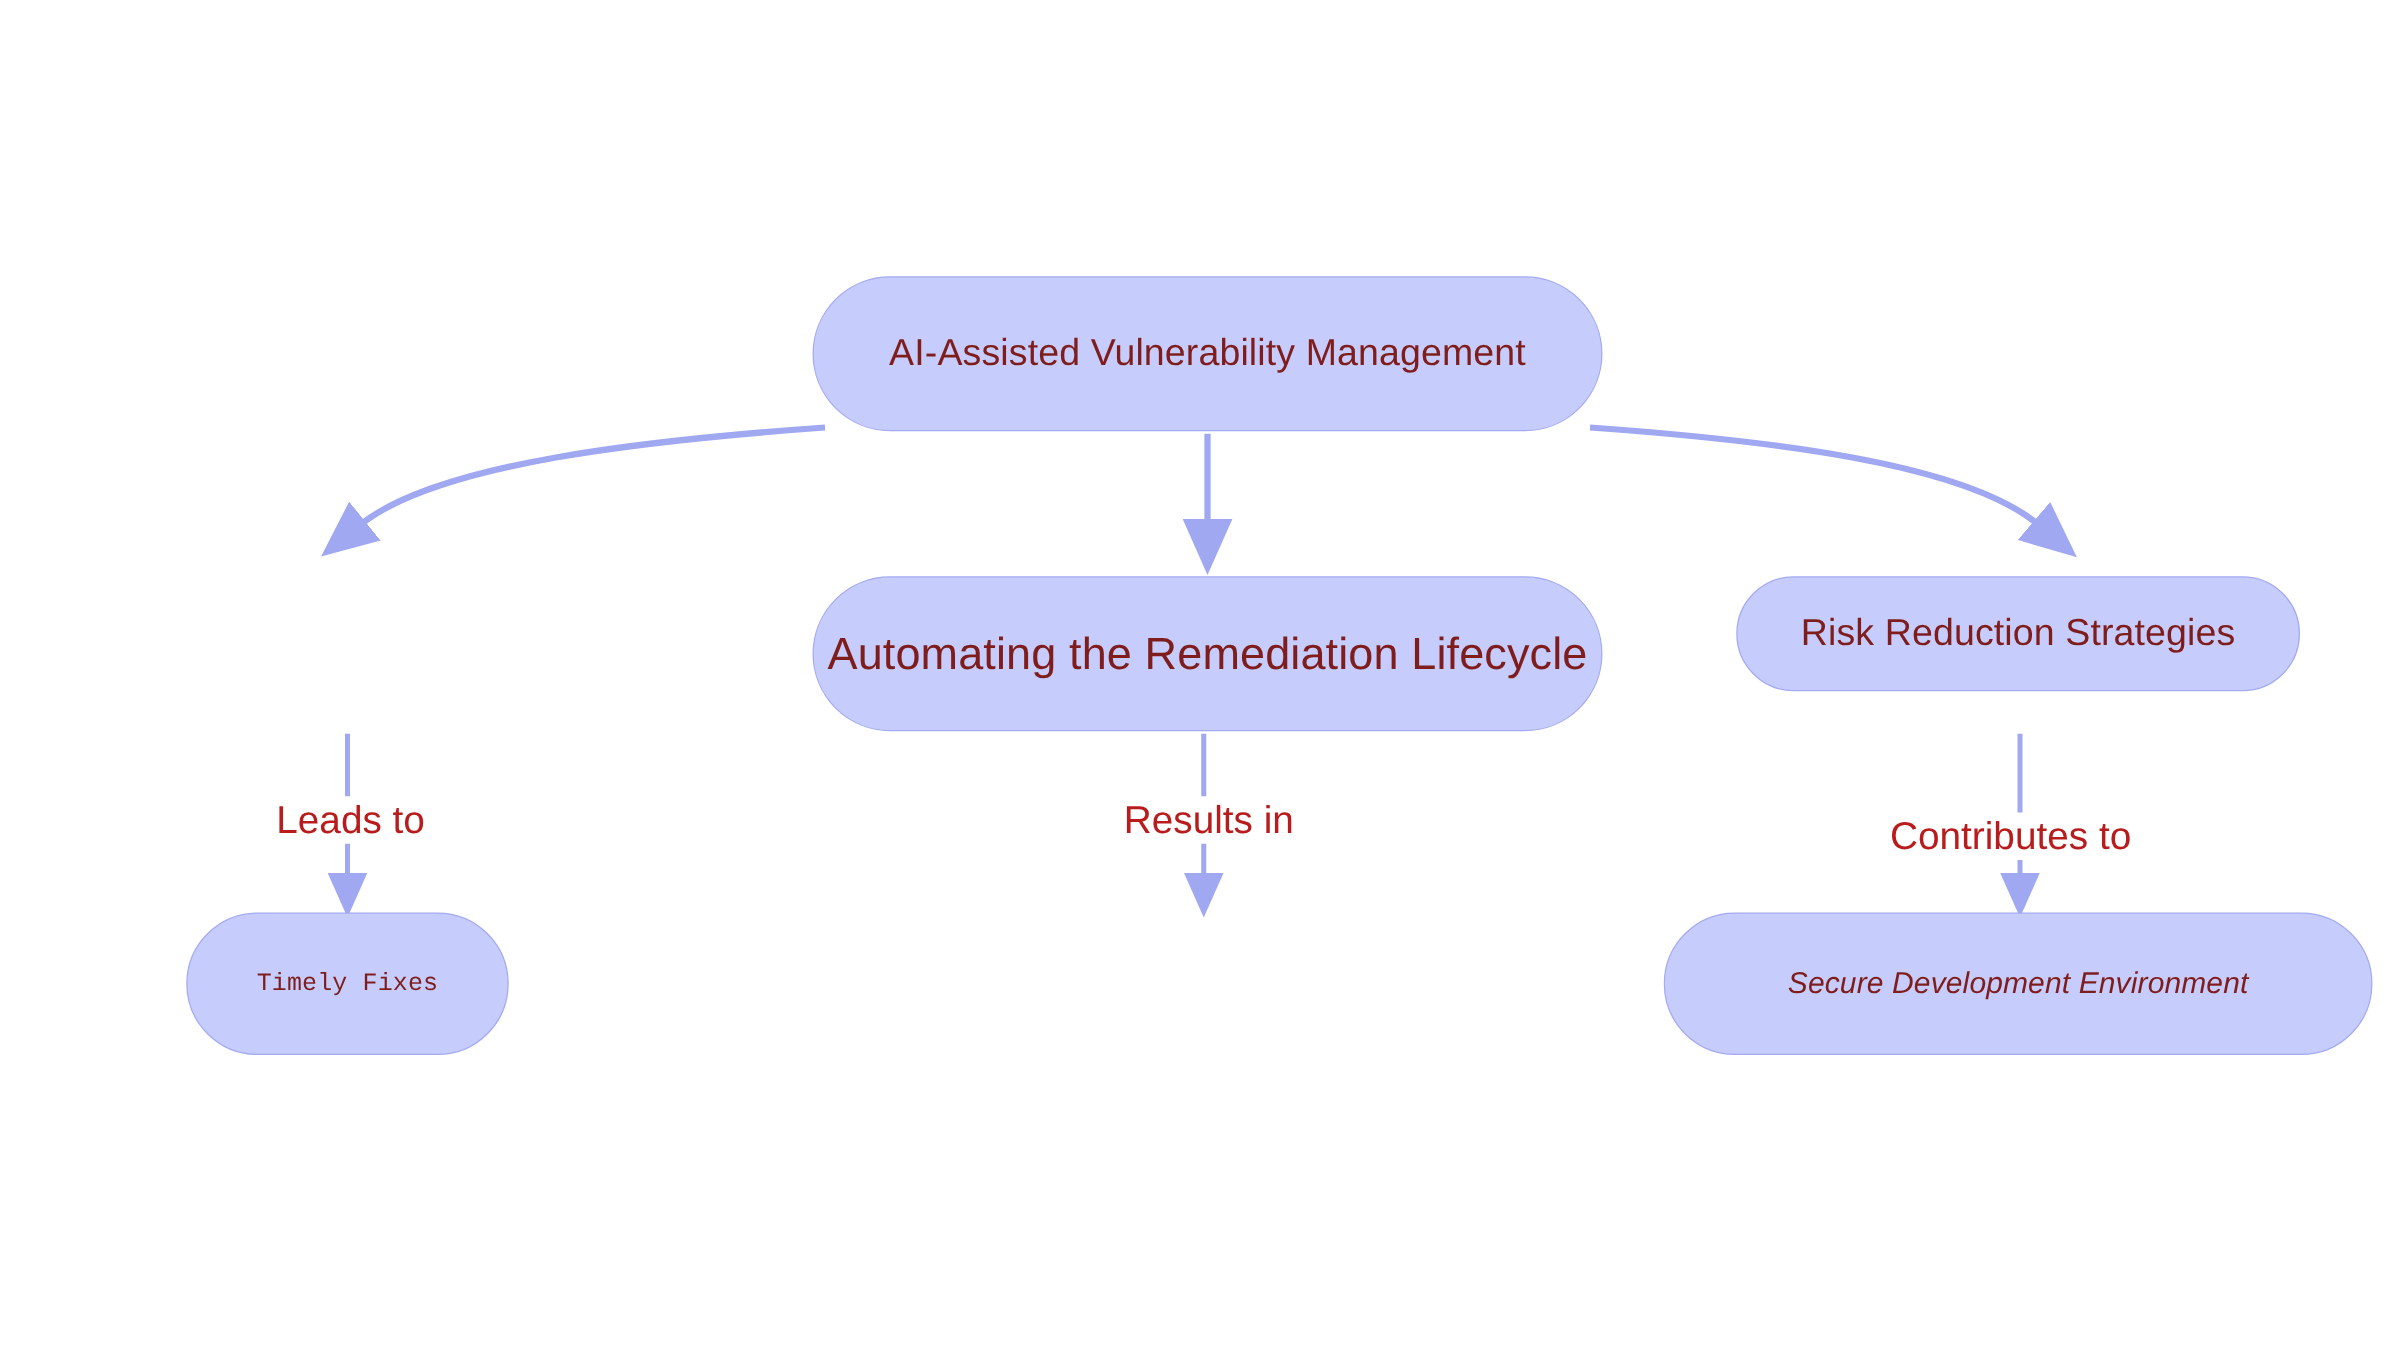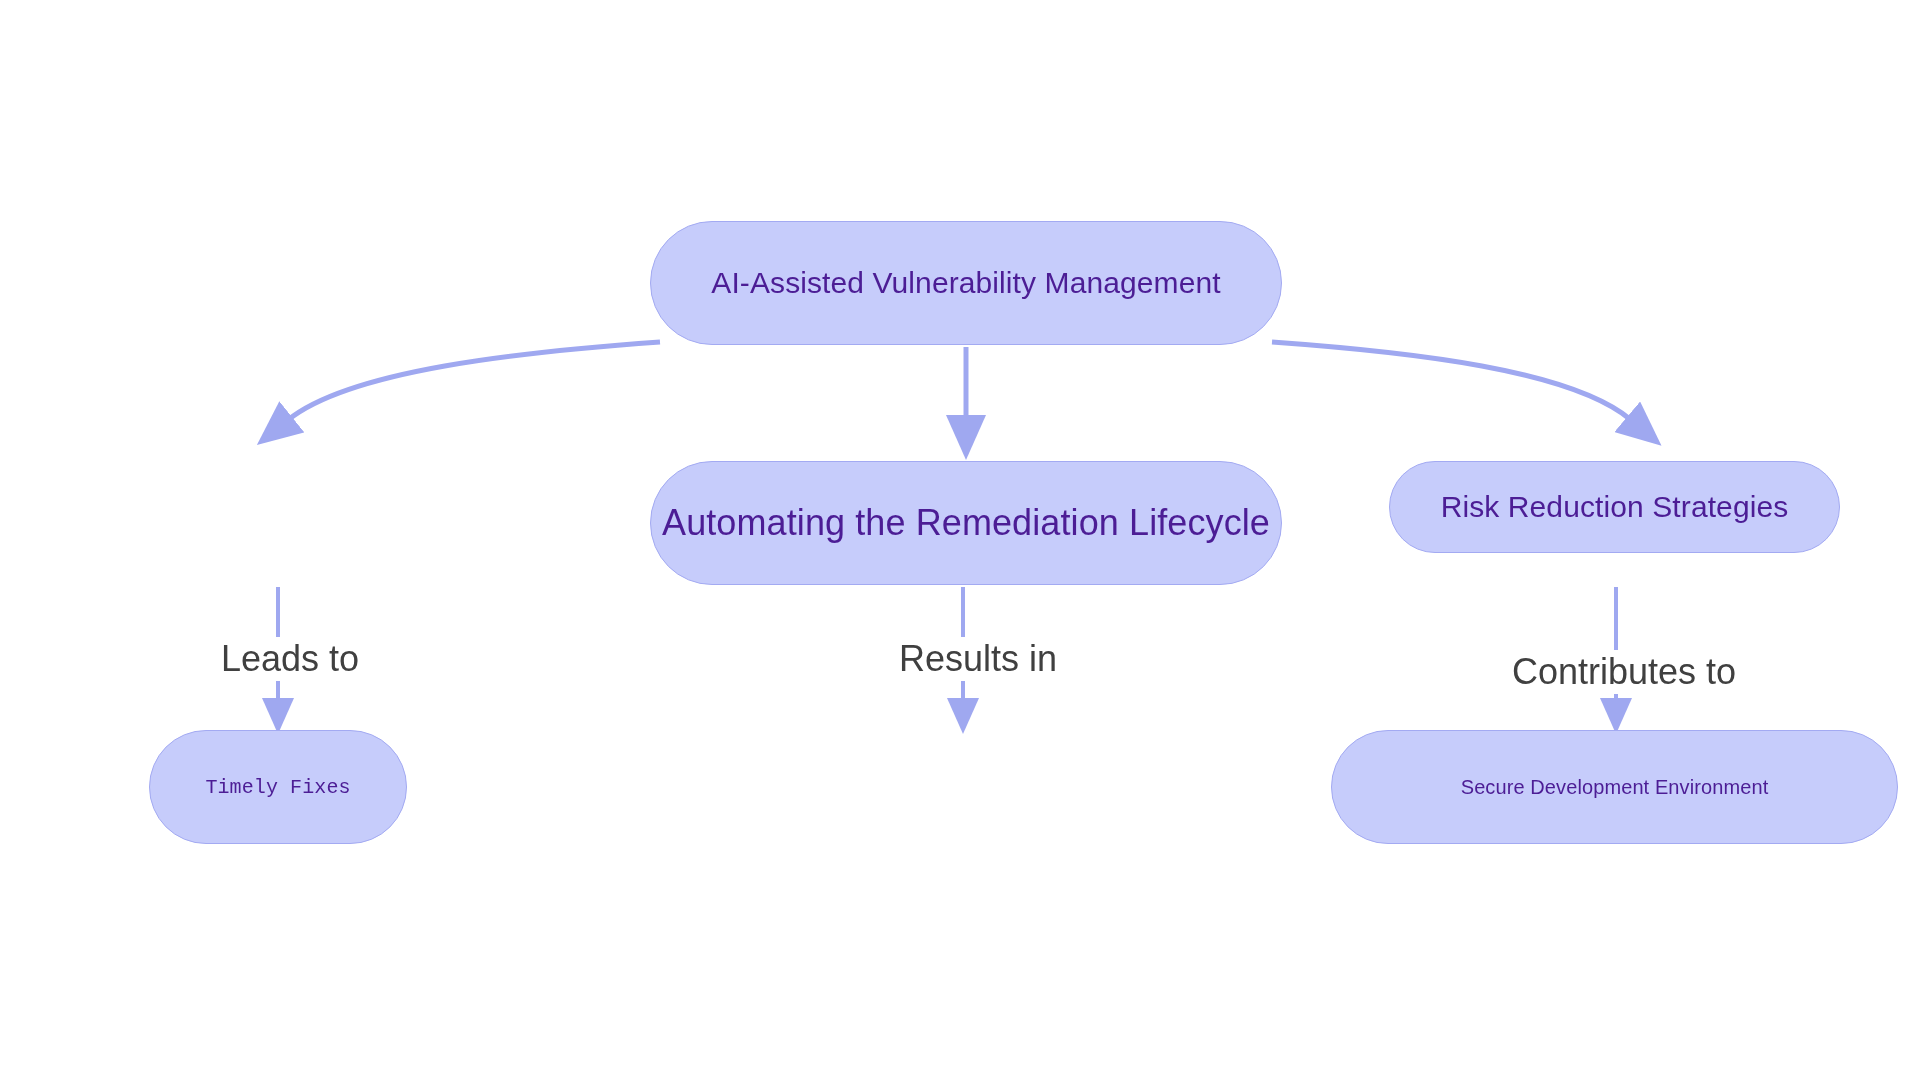--- a/index.html
+++ b/index.html
@@ -32,21 +32,21 @@
     background: #c6ccfb;
     border: 1.3px solid #a3aaf2;
     border-radius: 999px;
     display: flex;
     align-items: center;
     justify-content: center;
     color: #2222cc;
     white-space: nowrap;
   }
   .node-label {
-    color: #4c1d95;
+    color: #7f1d1d;
     letter-spacing: 0.1px;
   }
   .node-root {
     left: 650px;
     top: 221px;
     width: 632px;
     height: 124px;
   }
   .node-root .node-label { font-size: 30px; }
 
@@ -89,26 +89,26 @@
     height: 114px;
   }
   .node-b2 .node-label { font-size: 28px; }
 
   .node-b3 {
     left: 1331px;
     top: 730px;
     width: 567px;
     height: 114px;
   }
-  .node-b3 .node-label { font-size: 20px; }
+  .node-b3 .node-label { font-size: 24px; font-style: italic; }
 
   .edge-label {
     position: absolute;
-    color: #404040;
-    font-size: 36px;
+    color: #b91c1c;
+    font-size: 31px;
     white-space: nowrap;
     background: #ffffff;
     padding: 1px 5px;
   }
   .edge-label-1 { left: 216px; top: 637px; }
   .edge-label-2 { left: 894px; top: 637px; }
   .edge-label-3 { left: 1507px; top: 610px; margin-top: 40px; }
 </style>
 </head>
 <body>

